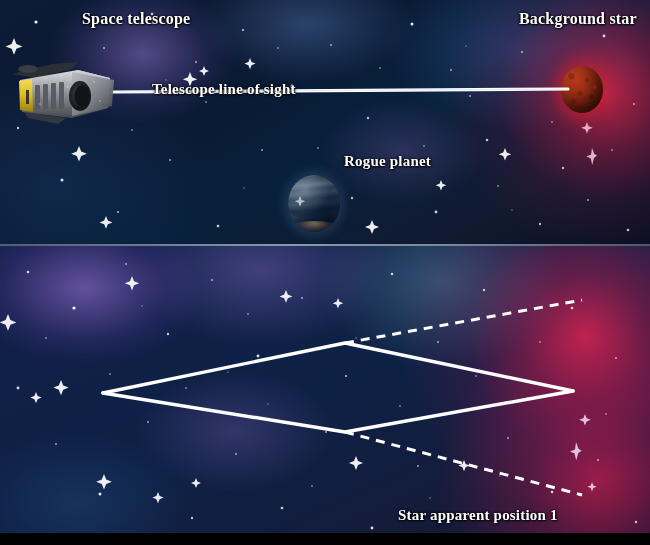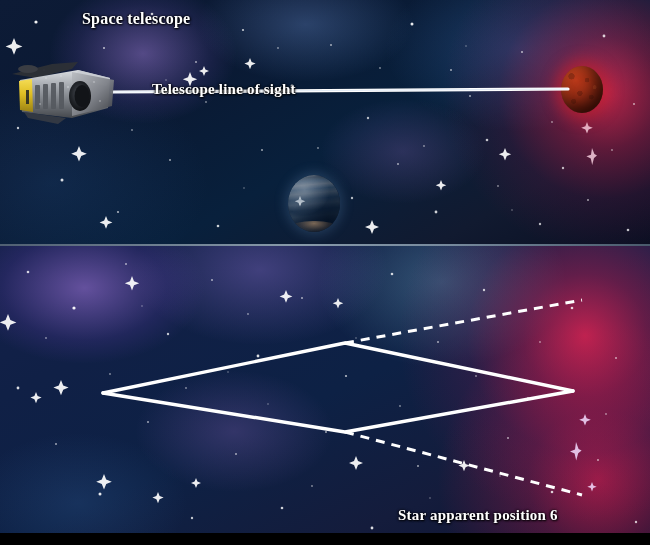--- a/index.html
+++ b/index.html
@@ -325,21 +325,23 @@
           <circle cx="62" cy="31" r="1.2"></circle>
             <circle cx="34" cy="48" r="1"></circle>
           <circle cx="88" cy="26" r="1.1"></circle>
             <circle cx="94" cy="45" r="1"></circle>
         </g>
         <path d="M18 56 L60 62 L52 68 L22 62 Z" fill="#3c3f45" opacity=".8"></path>
       </svg>
     </div>
 
     <div class="label" id="lbl-space-telescope">Space telescope</div>
+    <div class="label" id="lbl-background-star">Background star</div>
     <div class="label" id="lbl-line-of-sight">Telescope line of sight</div>
+    <div class="label" id="lbl-rogue-planet">Rogue planet</div>
   </div>
 
   <div class="divider"></div>
 
   <div class="panel" id="panel-bottom">
     <div class="sky sky-bottom"></div>
 
     <div class="starfield">
       <svg width="650" height="299" viewBox="0 0 650 299">
         <g fill="#ffffff">
@@ -414,17 +416,17 @@
 
       <polyline points="103,147 345,97 573,145" fill="none" stroke="#ffffff" stroke-width="3.4" stroke-linejoin="round" stroke-linecap="round"></polyline>
 
       <polyline points="103,147 345,186 573,145" fill="none" stroke="#ffffff" stroke-width="3.4" stroke-linejoin="round" stroke-linecap="round"></polyline>
 
       <line x1="345" y1="97" x2="582" y2="54" stroke="#ffffff" stroke-width="3" stroke-dasharray="9 7" stroke-linecap="butt"></line>
 
       <line x1="345" y1="186" x2="582" y2="249" stroke="#ffffff" stroke-width="3" stroke-dasharray="9 7" stroke-linecap="butt"></line>
     </svg>
 
-    <div class="label" id="lbl-apparent-1">Star apparent position 6</div>
+    <div class="label" id="lbl-apparent-1">Star apparent position 1</div>
 
   </div>
 
 </div>
 
 </body></html>

